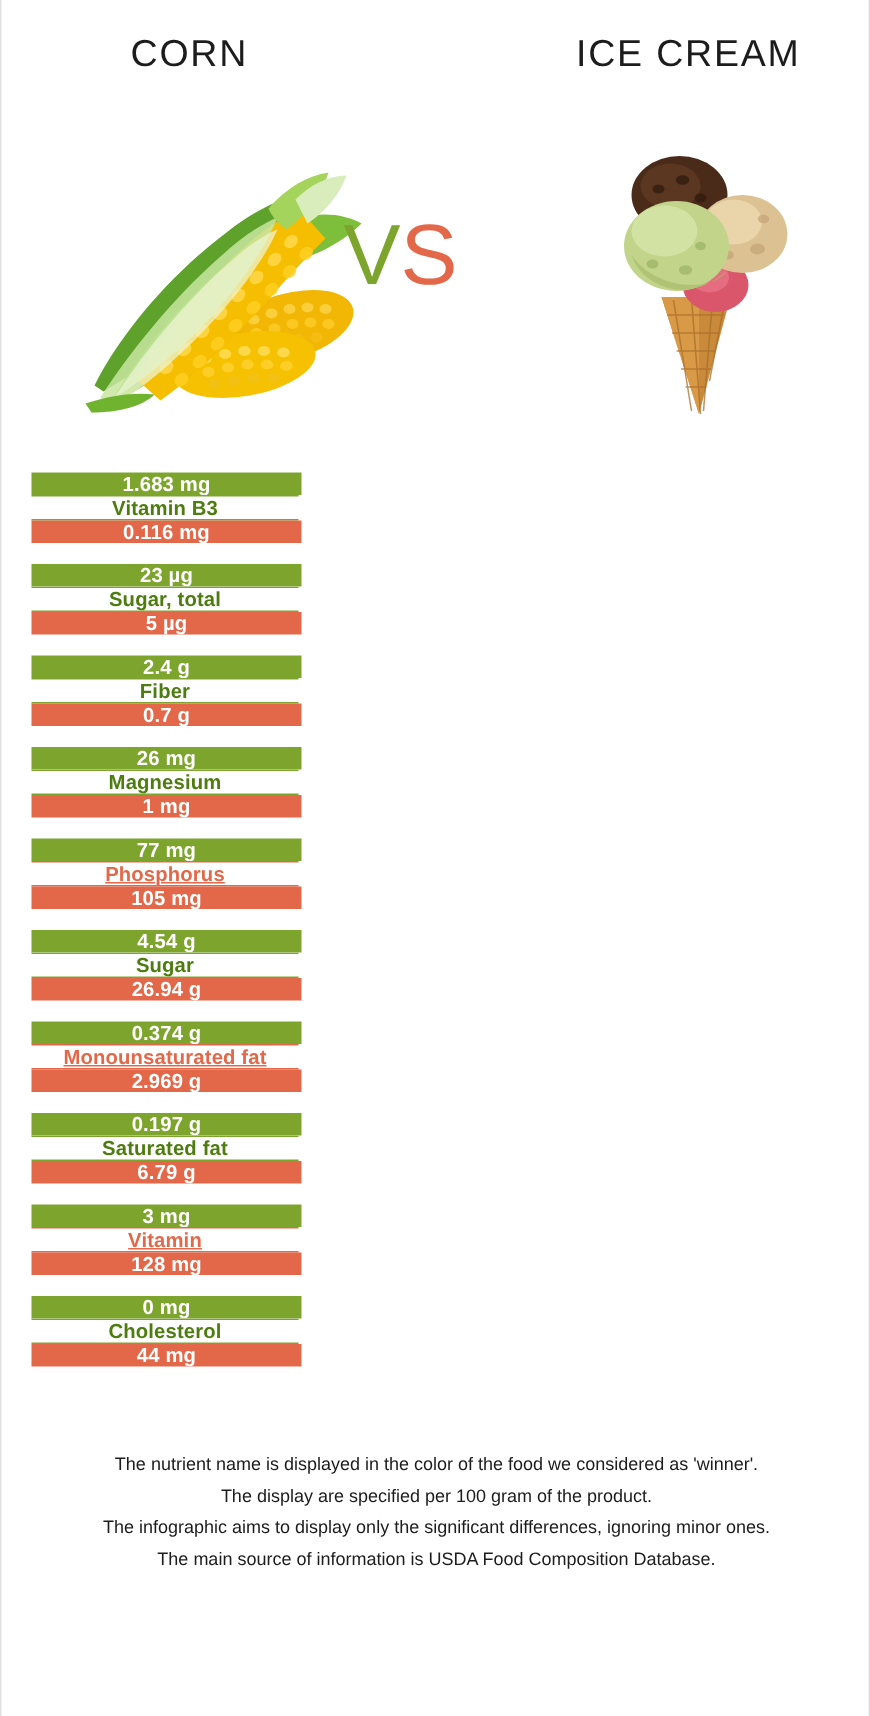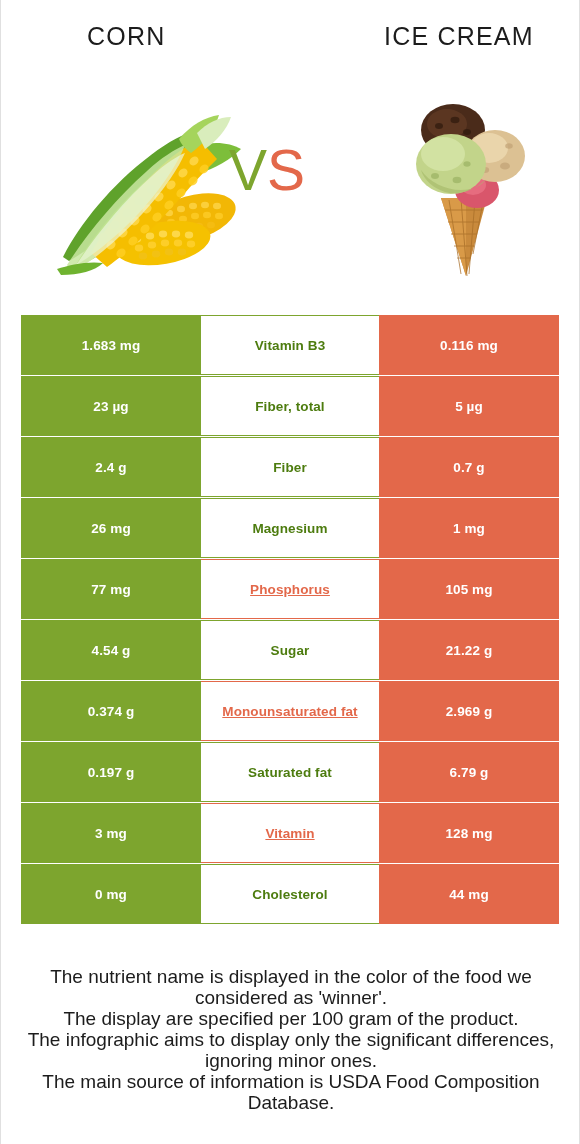--- a/index.html
+++ b/index.html
@@ -80,20 +80,21 @@
     top: 315px;
     left: 20px;
     width: 538px;
   }
 
   .row {
     position: relative;
     display: flex;
     height: 60px;
     margin-bottom: 1px;
+    flex-direction: column;
   }
 
   .cell {
     display: flex;
     align-items: center;
     justify-content: center;
     font-size: 13.5px;
     font-weight: 600;
     letter-spacing: 0.1px;
     white-space: nowrap;
@@ -120,21 +121,21 @@
     color: #ffffff;
   }
 
   
   .footer {
     position: absolute;
     top: 966px;
     left: 26px;
     width: 528px;
     text-align: center;
-    font-size: 19px;
+    font-size: 12px;
     line-height: 21px;
     color: #1c1c1c;
   }
   .footer p { margin: 0; }
 </style>
 </head>
 <body>
 
 <div class="page">
 
@@ -284,21 +285,21 @@
   <div class="table">
 
     <div class="row">
       <div class="cell cell-left">1.683 mg</div>
       <div class="cell cell-mid win-green">Vitamin B3</div>
       <div class="cell cell-right">0.116 mg</div>
     </div>
 
     <div class="row">
       <div class="cell cell-left">23 µg</div>
-      <div class="cell cell-mid win-green">Fiber, total</div>
+      <div class="cell cell-mid win-green">Sugar, total</div>
       <div class="cell cell-right">5 µg</div>
     </div>
 
     <div class="row">
       <div class="cell cell-left">2.4 g</div>
       <div class="cell cell-mid win-green">Fiber</div>
       <div class="cell cell-right">0.7 g</div>
     </div>
 
     <div class="row">
@@ -309,21 +310,21 @@
 
     <div class="row">
       <div class="cell cell-left">77 mg</div>
       <div class="cell cell-mid win-orange">Phosphorus</div>
       <div class="cell cell-right">105 mg</div>
     </div>
 
     <div class="row">
       <div class="cell cell-left">4.54 g</div>
       <div class="cell cell-mid win-green">Sugar</div>
-      <div class="cell cell-right">21.22 g</div>
+      <div class="cell cell-right">26.94 g</div>
     </div>
 
     <div class="row">
       <div class="cell cell-left">0.374 g</div>
       <div class="cell cell-mid win-orange">Monounsaturated fat</div>
       <div class="cell cell-right">2.969 g</div>
     </div>
 
     <div class="row">
       <div class="cell cell-left">0.197 g</div>

